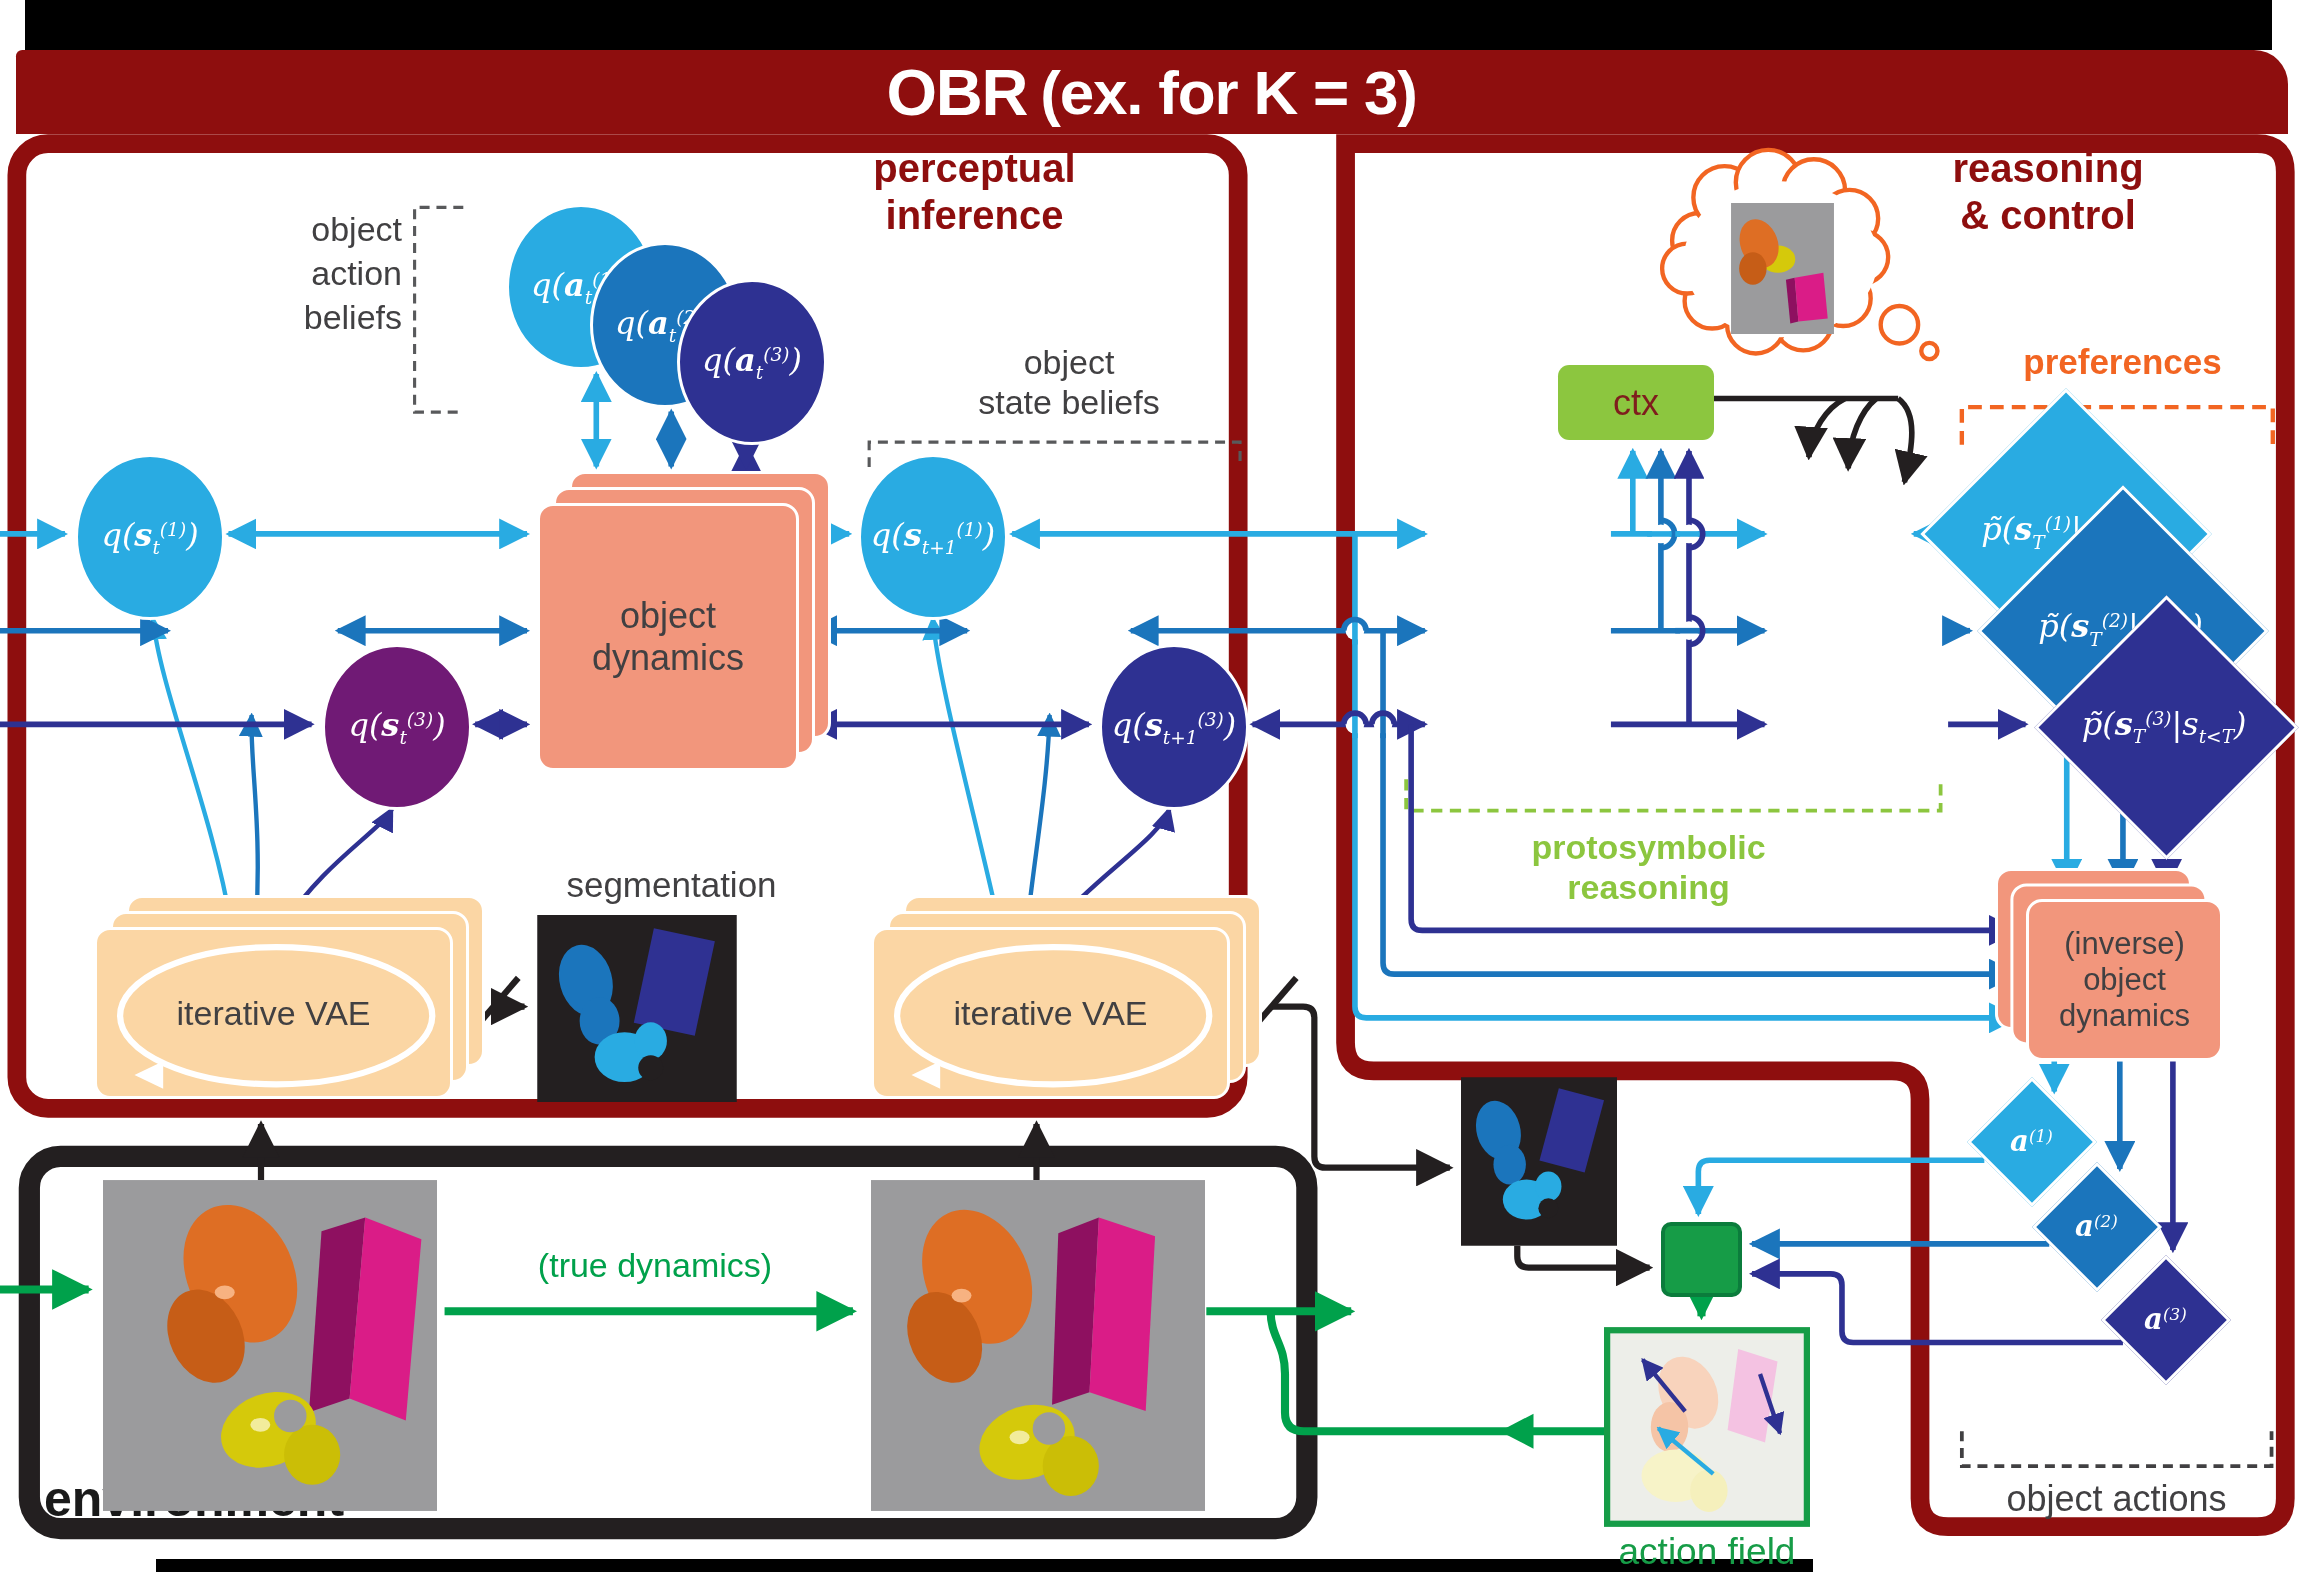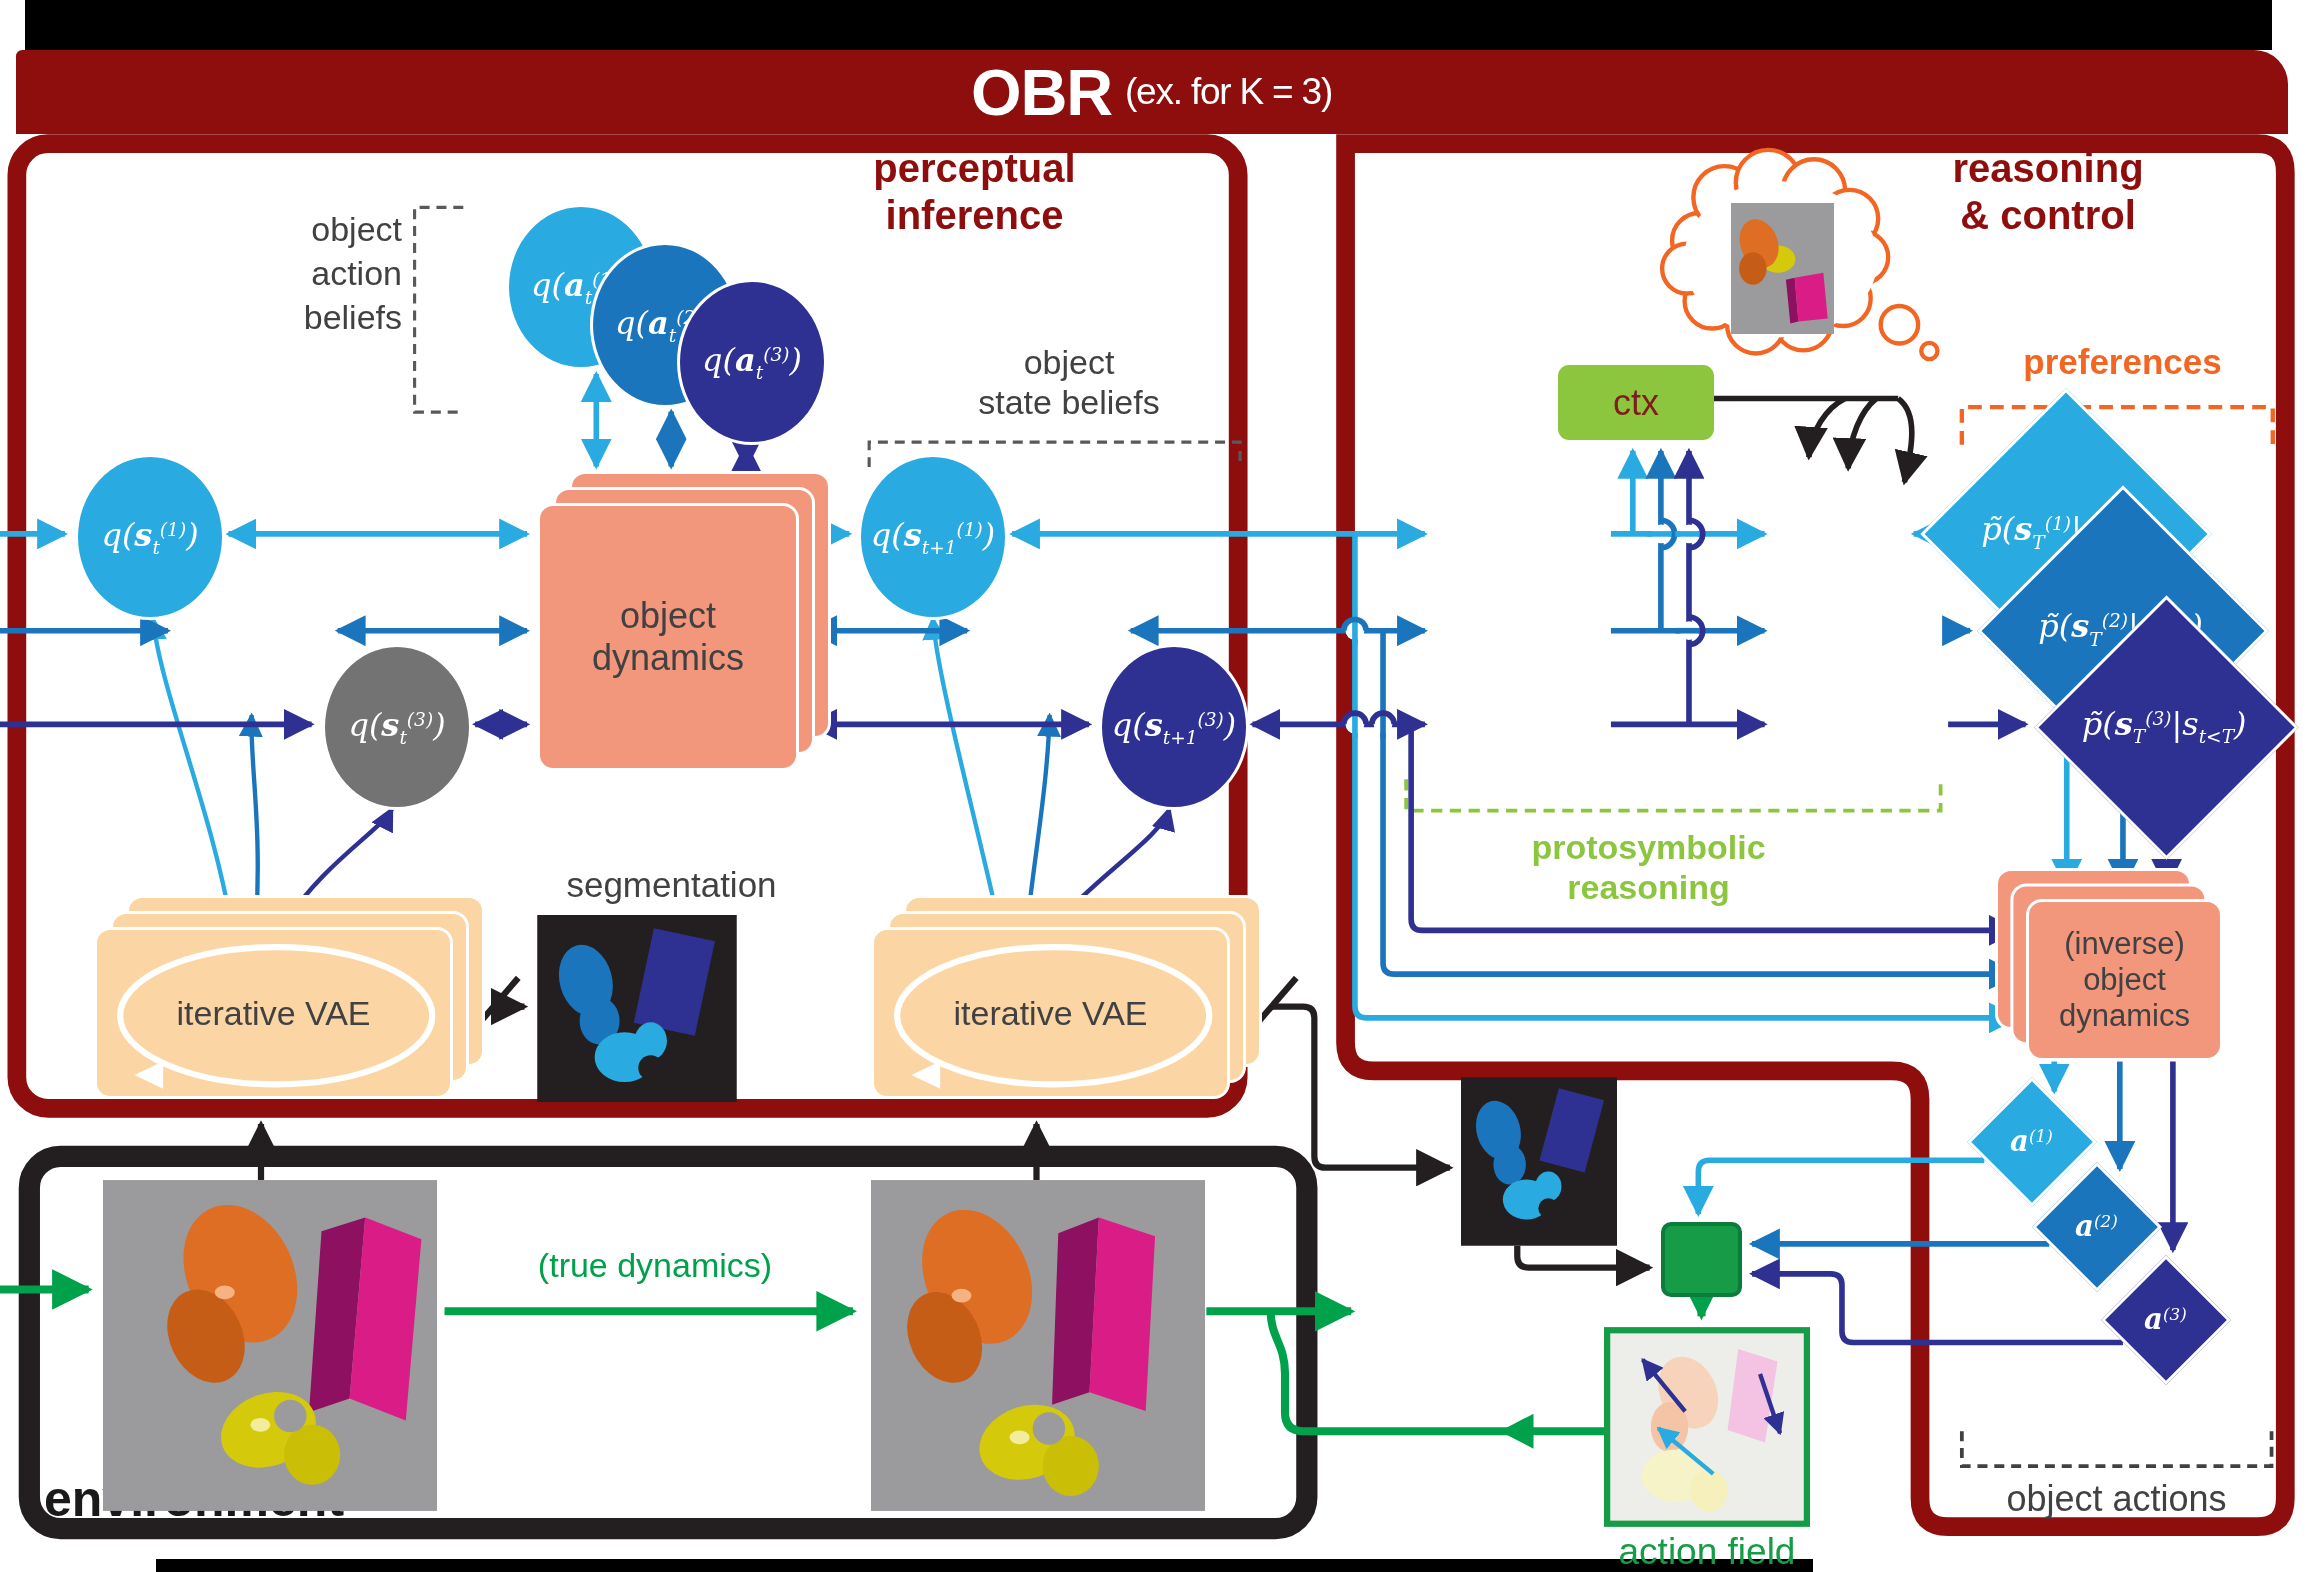--- a/index.html
+++ b/index.html
@@ -3,21 +3,21 @@
 <meta charset="utf-8">
 <style>
   html,body{margin:0;padding:0;background:#fff;}
   .canvas{position:relative;width:2319px;height:1573px;background:#fff;overflow:hidden;
           font-family:"Liberation Sans",sans-serif;}
   .wires{position:absolute;left:0;top:0;}
   .bar{position:absolute;background:#000;}
   .banner{position:absolute;left:15.6px;top:50px;width:2272px;height:84px;background:#8E0E0E;
           border-radius:6.2px 34px 0 0;display:flex;align-items:center;justify-content:center;color:#fff;}
   .banner .t-main{font-size:65px;font-weight:800;letter-spacing:-1.2px;}
-  .banner .t-suffix{font-size:37px;font-weight:400;margin-left:13px;letter-spacing:-1.2px;}
+  .banner .t-suffix{font-size:62px;font-weight:700;margin-left:13px;letter-spacing:-1.2px;}
   .lbl{position:absolute;color:#414042;}
   .panel-lbl{font-size:40px;font-weight:700;color:#8E0E0E;text-align:center;line-height:47px;}
   .circle{position:absolute;width:144px;height:160px;border-radius:50%;border:3.7px solid #fff;
           display:flex;align-items:center;justify-content:center;color:#fff;
           font-family:"DejaVu Serif",serif;font-style:italic;font-size:32px;white-space:nowrap;}
   .circle sub,.diamond sub{font-size:58%;vertical-align:-0.45em;}
   .circle sup,.diamond sup{font-size:58%;vertical-align:0.55em;}
   .stack{position:absolute;}
   .stack .card{position:absolute;left:0;top:0;width:100%;height:100%;border-radius:16px;border:3.1px solid #fff;box-sizing:border-box;}
   .off-ur .b1{transform:translate(16px,-16px);}
@@ -235,21 +235,21 @@
 <div class="circle" style="left:590px;top:242px;background:#1B75BC;">
       <span>q(<b>a</b><sub>t</sub><sup>(2)</sup>)</span>
     </div>
 <div class="circle" style="left:677px;top:279px;background:#2E3192;">
       <span>q(<b>a</b><sub>t</sub><sup>(3)</sup>)</span>
     </div>
 
 <div class="circle" style="left:75px;top:454px;background:#29ABE2;">
       <span>q(<b>s</b><sub>t</sub><sup>(1)</sup>)</span>
     </div>
-<div class="circle" style="left:322px;top:644px;background:#737373;">
+<div class="circle" style="left:322px;top:644px;background:#701a75;">
       <span>q(<b>s</b><sub>t</sub><sup>(3)</sup>)</span>
     </div>
 
 <div class="circle" style="left:858px;top:454px;background:#29ABE2;">
       <span>q(<b>s</b><sub>t+1</sub><sup>(1)</sup>)</span>
     </div>
 <div class="circle" style="left:1099px;top:644px;background:#2E3192;font-style:italic;">
       <span>q(<b>s</b><sub>t+1</sub><sup>(3)</sup>)</span>
     </div>
 

